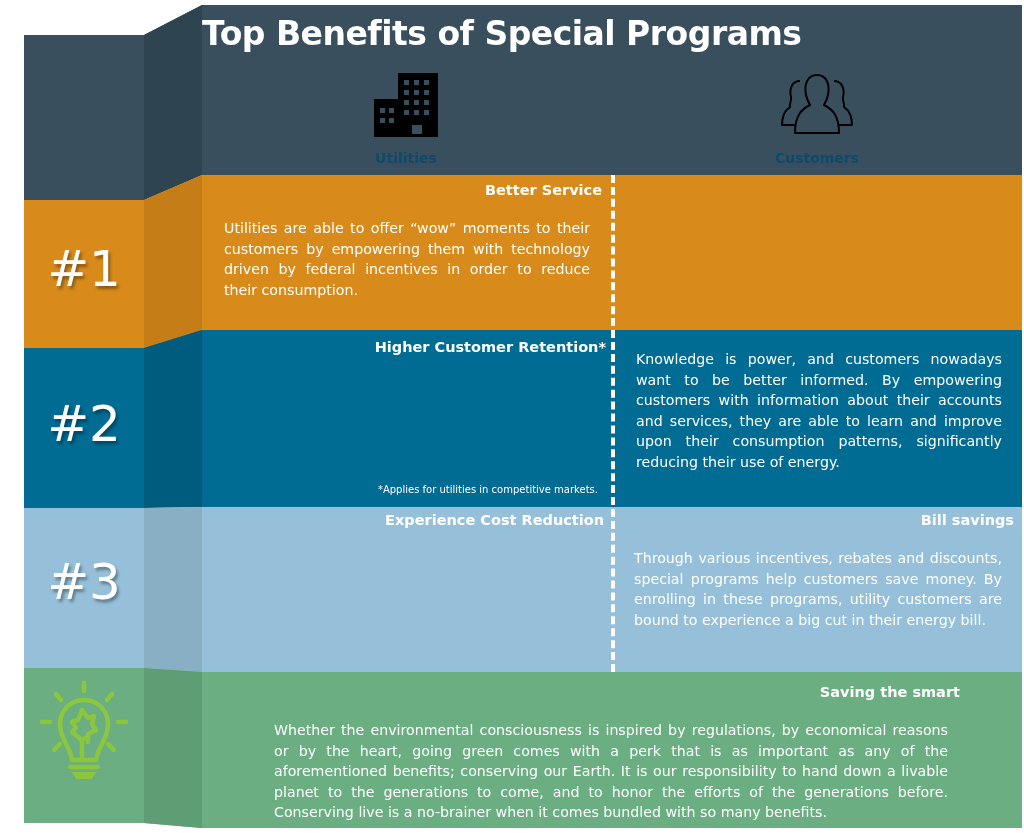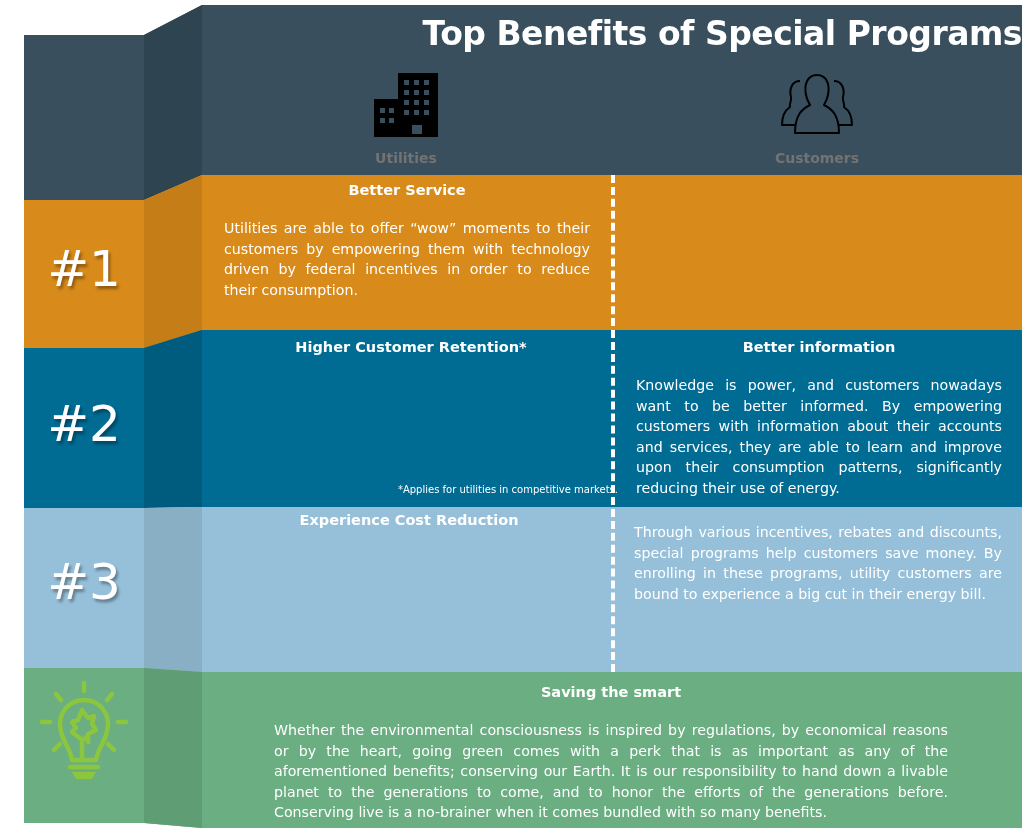--- a/index.html
+++ b/index.html
@@ -1,23 +1,23 @@
 <!DOCTYPE html>
 <html><head>
 <meta charset="utf-8">
 <style>
   html, body { margin:0; padding:0; background:#ffffff; }
   body { width:1024px; height:833px; position:relative; overflow:hidden; font-family:"DejaVu Sans", sans-serif; }
   .abs { position:absolute; }
   svg.bg { position:absolute; left:0; top:0; }
-  .title { left:202px; top:14px; width:820px; text-align:right; color:#ffffff; font-weight:bold; font-size:33px; letter-spacing:-0.5px; }
-  .col-label { color:#737373; font-weight:bold; font-size:14px; text-align:center; width:200px; }
+  .title { left:202px; top:14px; width:820px; text-align:left; color:#ffffff; font-weight:bold; font-size:33px; letter-spacing:-0.5px; }
+  .col-label { color:#0c4a6e; font-weight:bold; font-size:14px; text-align:center; width:200px; }
   .rank { color:#ffffff; font-size:50px; font-weight:normal; width:120px; text-align:center; text-shadow:2px 3px 3px rgba(0,0,0,0.35); left:24px; }
   .cell { position:absolute; color:#ffffff; font-size:14.2px; line-height:20.6px; text-align:justify; }
-  .cell h3 { margin:0 0 18px 0; font-size:14.5px; font-weight:bold; line-height:20px; text-align:center; }
+  .cell h3 { margin:0 0 18px 0; font-size:14.5px; font-weight:bold; line-height:20px; text-align:right; }
   .cell p { margin:12px; }
   .footnote { position:absolute; font-size:10px; color:#ffffff; text-align:right; }
   .divider { position:absolute; left:611px; top:175px; width:0; height:497px; border-left:4px dashed #ffffff; }
   .icon { position:absolute; }
 </style>
 </head>
 <body>
 
 <svg class="bg" width="1024" height="833">
 
@@ -82,30 +82,30 @@
 <div class="cell" style="left:212px;top:180px;width:390px">
   <h3>Better Service</h3>
   <p>Utilities are able to offer “wow” moments to their customers by empowering them with technology driven by federal incentives in order to reduce their consumption.</p>
 </div>
 <div class="cell" style="left:624px;top:180px;width:390px">
 </div>
 
 <div class="cell" style="left:216px;top:337px;width:390px">
   <h3>Higher Customer Retention*</h3>
 </div>
-<div class="footnote" style="left:228px;top:484px;width:390px">*Applies for utilities in competitive markets.</div>
+<div class="footnote" style="left:208px;top:484px;width:390px">*Applies for utilities in competitive markets.</div>
 <div class="cell" style="left:624px;top:337px;width:390px">
-  <h3>Better information</h3>
   <p>Knowledge is power, and customers nowadays want to be better informed. By empowering customers with information about their accounts and services, they are able to learn and improve upon their consumption patterns, significantly reducing their use of energy.</p>
 </div>
 
 <div class="cell" style="left:214px;top:510px;width:390px">
   <h3>Experience Cost Reduction</h3>
 </div>
 <div class="cell" style="left:622px;top:510px;width:392px">
+  <h3>Bill savings</h3>
   <p>Through various incentives, rebates and discounts, special programs help customers save money. By enrolling in these programs, utility customers are bound to experience a big cut in their energy bill.</p>
 </div>
 
 <svg class="icon" style="left:34px;top:680px" width="100" height="105" viewBox="0 0 100 105">
   <g fill="none" stroke="#8cc63f" stroke-width="4.5" stroke-linecap="round" stroke-linejoin="round">
     <line x1="50" y1="3" x2="50" y2="11"></line>
     <line x1="22" y1="14" x2="27" y2="20"></line>
     <line x1="78" y1="14" x2="73" y2="20"></line>
     <line x1="8" y1="42" x2="16" y2="42"></line>
     <line x1="84" y1="42" x2="92" y2="42"></line>

